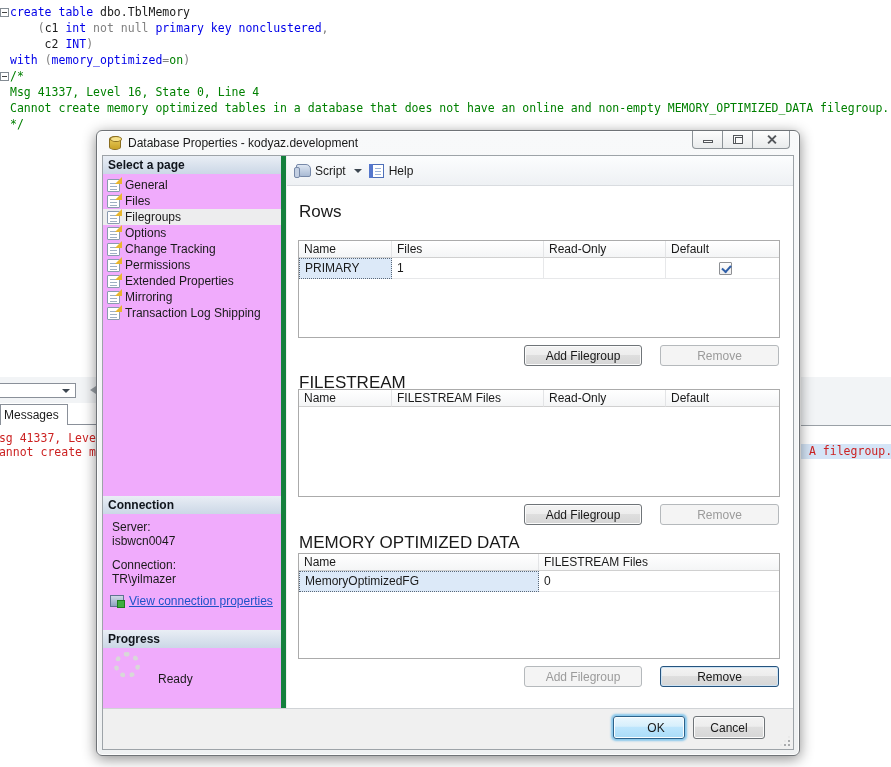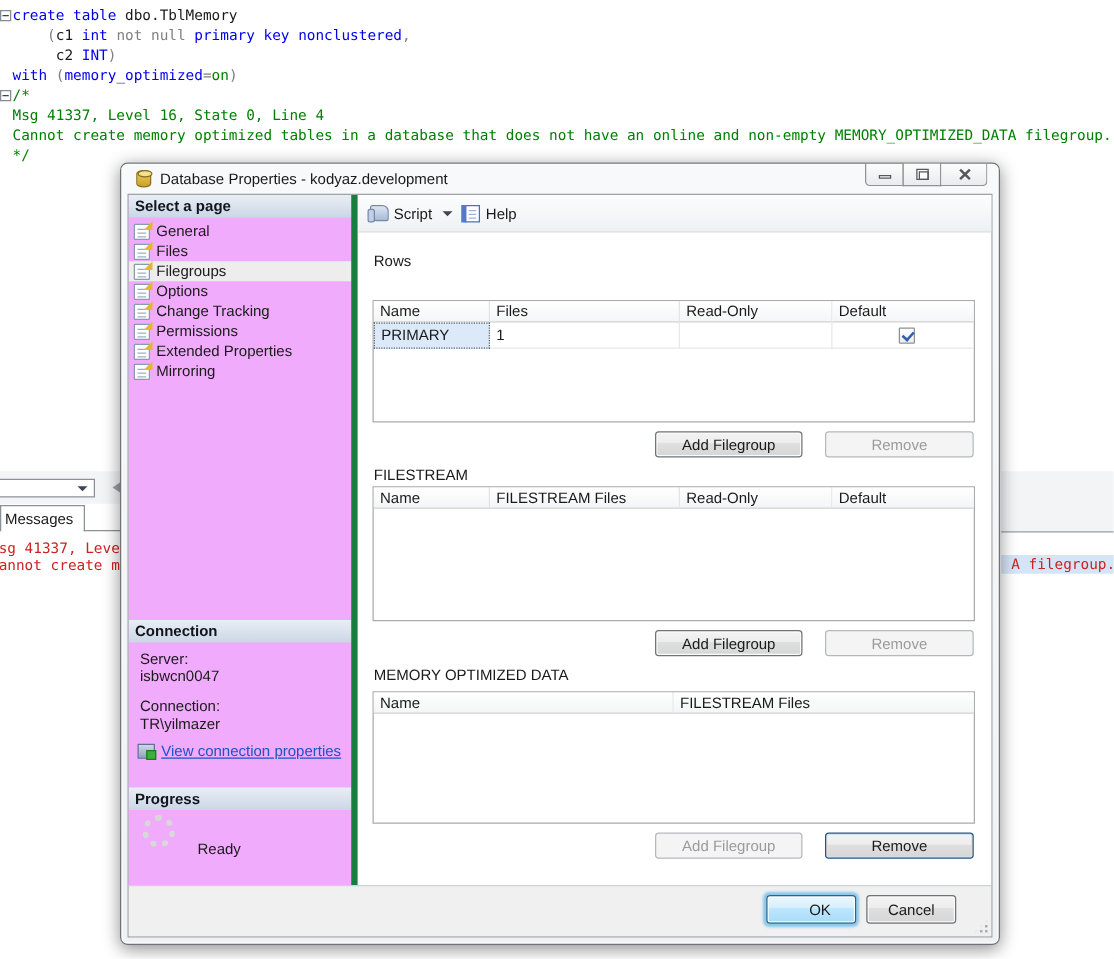--- a/index.html
+++ b/index.html
@@ -112,21 +112,21 @@
   .scroll-icon::before { content:""; position:absolute; left:-3px; top:2px; width:4px; height:9px;
                  background:#c3cfe2; border:1px solid #7688a8; border-radius:2px; }
   .tb-chev { width:0; height:0; border-left:4px solid transparent; border-right:4px solid transparent;
              border-top:4px solid #3c4650; margin:0 10px 0 8px; }
   .help-icon { width:12px; height:14px; background:#fff; border:1px solid #4d6fb8; position:relative; margin-right:5px; }
   .help-icon::before { content:""; position:absolute; left:-4px; top:-1px; width:4px; height:14px;
              background:#5577cc; }
   .help-icon::after { content:""; position:absolute; left:2px; top:3px; width:6px; height:1px;
              background:#9db4d8; box-shadow:0 3px 0 #9db4d8, 0 6px 0 #9db4d8; }
 
-  .grp-label { position:absolute; font-size:12px; color:#1a1a1a; }
+  .grp-label { position:absolute; font-size:17px; color:#1a1a1a; }
 
   .tbl { position:absolute; left:11px; width:482px; background:#fff; border:1px solid #ababab; }
   .hdr { display:flex; height:17px; }
   .hc  { background:linear-gradient(#ffffff,#f4f5f6); border-right:1px solid #e3e4e6;
          border-bottom:1px solid #d0d0d0; font-size:12px; color:#1a1a1a;
          line-height:16px; padding-left:5px; overflow:hidden; }
   .hc:last-child { border-right:none; }
   .trow { display:flex; height:21px; }
   .tc { border-right:1px solid #e7e8ea; border-bottom:1px solid #e7e8ea; font-size:12px;
         color:#1a1a1a; line-height:20px; padding-left:5px; overflow:hidden; }
@@ -240,20 +240,24 @@
               <span>Permissions</span>
             </li>
           <li>
               <span class="page-icon"></span>
               <span>Extended Properties</span>
             </li>
           <li>
               <span class="page-icon"></span>
               <span>Mirroring</span>
             </li>
+          <li>
+              <span class="page-icon"></span>
+              <span>Transaction Log Shipping</span>
+            </li>
         </ul>
 
         <div class="s-header abs" style="top:340px;">Connection</div>
         <div class="conn-label" style="top:364px;">Server:</div>
         <div class="conn-value" style="top:378px;">isbwcn0047</div>
         <div class="conn-label" style="top:402px;">Connection:</div>
         <div class="conn-value" style="top:416px;">TR\yilmazer</div>
         <div class="conn-link" style="top:438px;">
           <span class="link-icon"></span>
           <a href="#">View connection properties</a>
@@ -304,20 +308,24 @@
         </div>
         <div class="btn badd" style="top:348px;">Add Filegroup</div>
         <div class="btn brem disabled" style="top:348px;">Remove</div>
 
         <div class="grp-label" style="top:377px; left:12px;">MEMORY OPTIMIZED DATA</div>
         <div class="tbl" style="top:397px; height:106px;">
           <div class="hdr">
             <div class="hc m0">Name</div>
             <div class="hc m1">FILESTREAM Files</div>
           </div>
+          <div class="trow">
+            <div class="tc m0 selcell">MemoryOptimizedFG</div>
+            <div class="tc m1">0</div>
+          </div>
         </div>
         <div class="btn badd disabled" style="top:510px;">Add Filegroup</div>
         <div class="btn brem focusdark" style="top:510px;">Remove</div>
       </div>
 
       <div class="footer">
         <div class="btn ok">OK</div>
         <div class="btn cancel">Cancel</div>
         <div class="grip"></div>
       </div>

